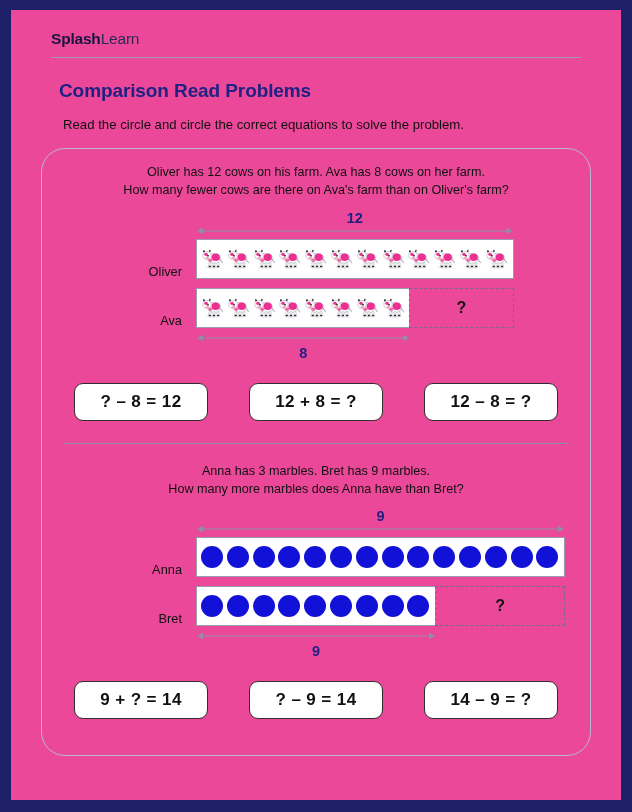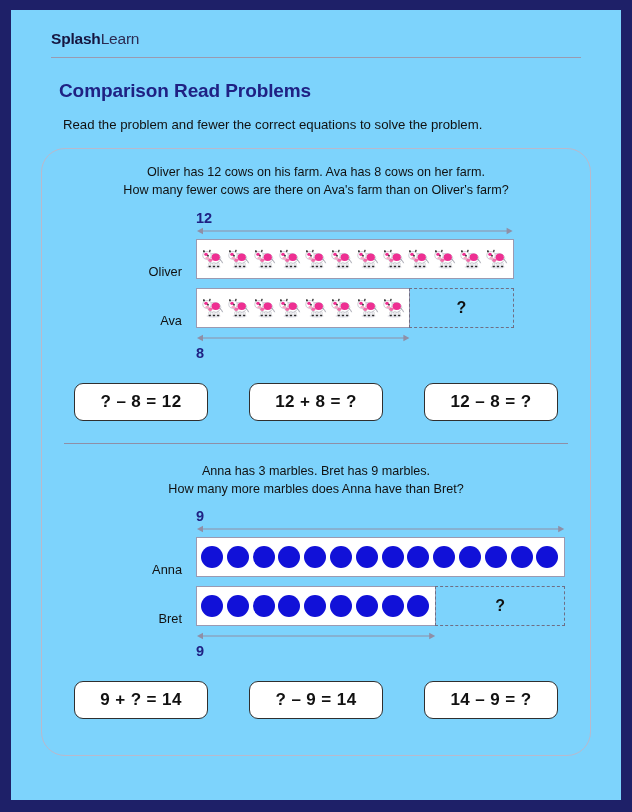--- a/index.html
+++ b/index.html
@@ -16,21 +16,21 @@
     width: 632px;
     height: 812px;
     background: #1e2068;
     padding: 10px 11px 12px 11px;
   }
 
   .sheet {
     position: relative;
     width: 100%;
     height: 100%;
-    background: #7dd3fc;
+    background: #ec4899;
     padding: 16px 22px 0 22px;
   }
 
   
   .brand {
     font-size: 15.5px;
     letter-spacing: -0.2px;
     color: #1b1b4b;
     padding: 4px 0 9px 18px;
   }
@@ -81,20 +81,21 @@
     margin: 22px 22px 0 22px;
   }
 
   
   .diagram { position: relative; padding-top: 10px; }
 
   .dim-label {
     color: #1f2183;
     font-weight: bold;
     font-size: 14.5px;
+    text-align: center;
   }
 
   .arrow-row { display: flex; align-items: center; height: 10px; }
   .arrow-svg { display: block; }
 
   .bar-row {
     display: flex;
     align-items: flex-end;
     margin-top: 2px;
   }
@@ -172,21 +173,21 @@
 
 <div class="page">
   <div class="sheet">
 
     <div class="brand">
       <span class="b1">Splash</span><span class="b2">Learn</span>
     </div>
     <div class="brand-rule"></div>
 
     <div class="title">Comparison Read Problems</div>
-    <div class="instruction">Read the problem and fewer the correct equations to solve the problem.</div>
+    <div class="instruction">Read the circle and circle the correct equations to solve the problem.</div>
 
     <div class="card">
 
       <div class="problem">
         <div class="prompt">
           <div>Oliver has 12 cows on his farm. Ava has 8 cows on her farm.</div>
           <div>How many fewer cows are there on Ava's farm than on Oliver's farm?</div>
         </div>
         <div class="diagram" id="diagram-0">
             <div class="dim-label" style="width: 317.6px; margin-left: 140px;">12</div>

